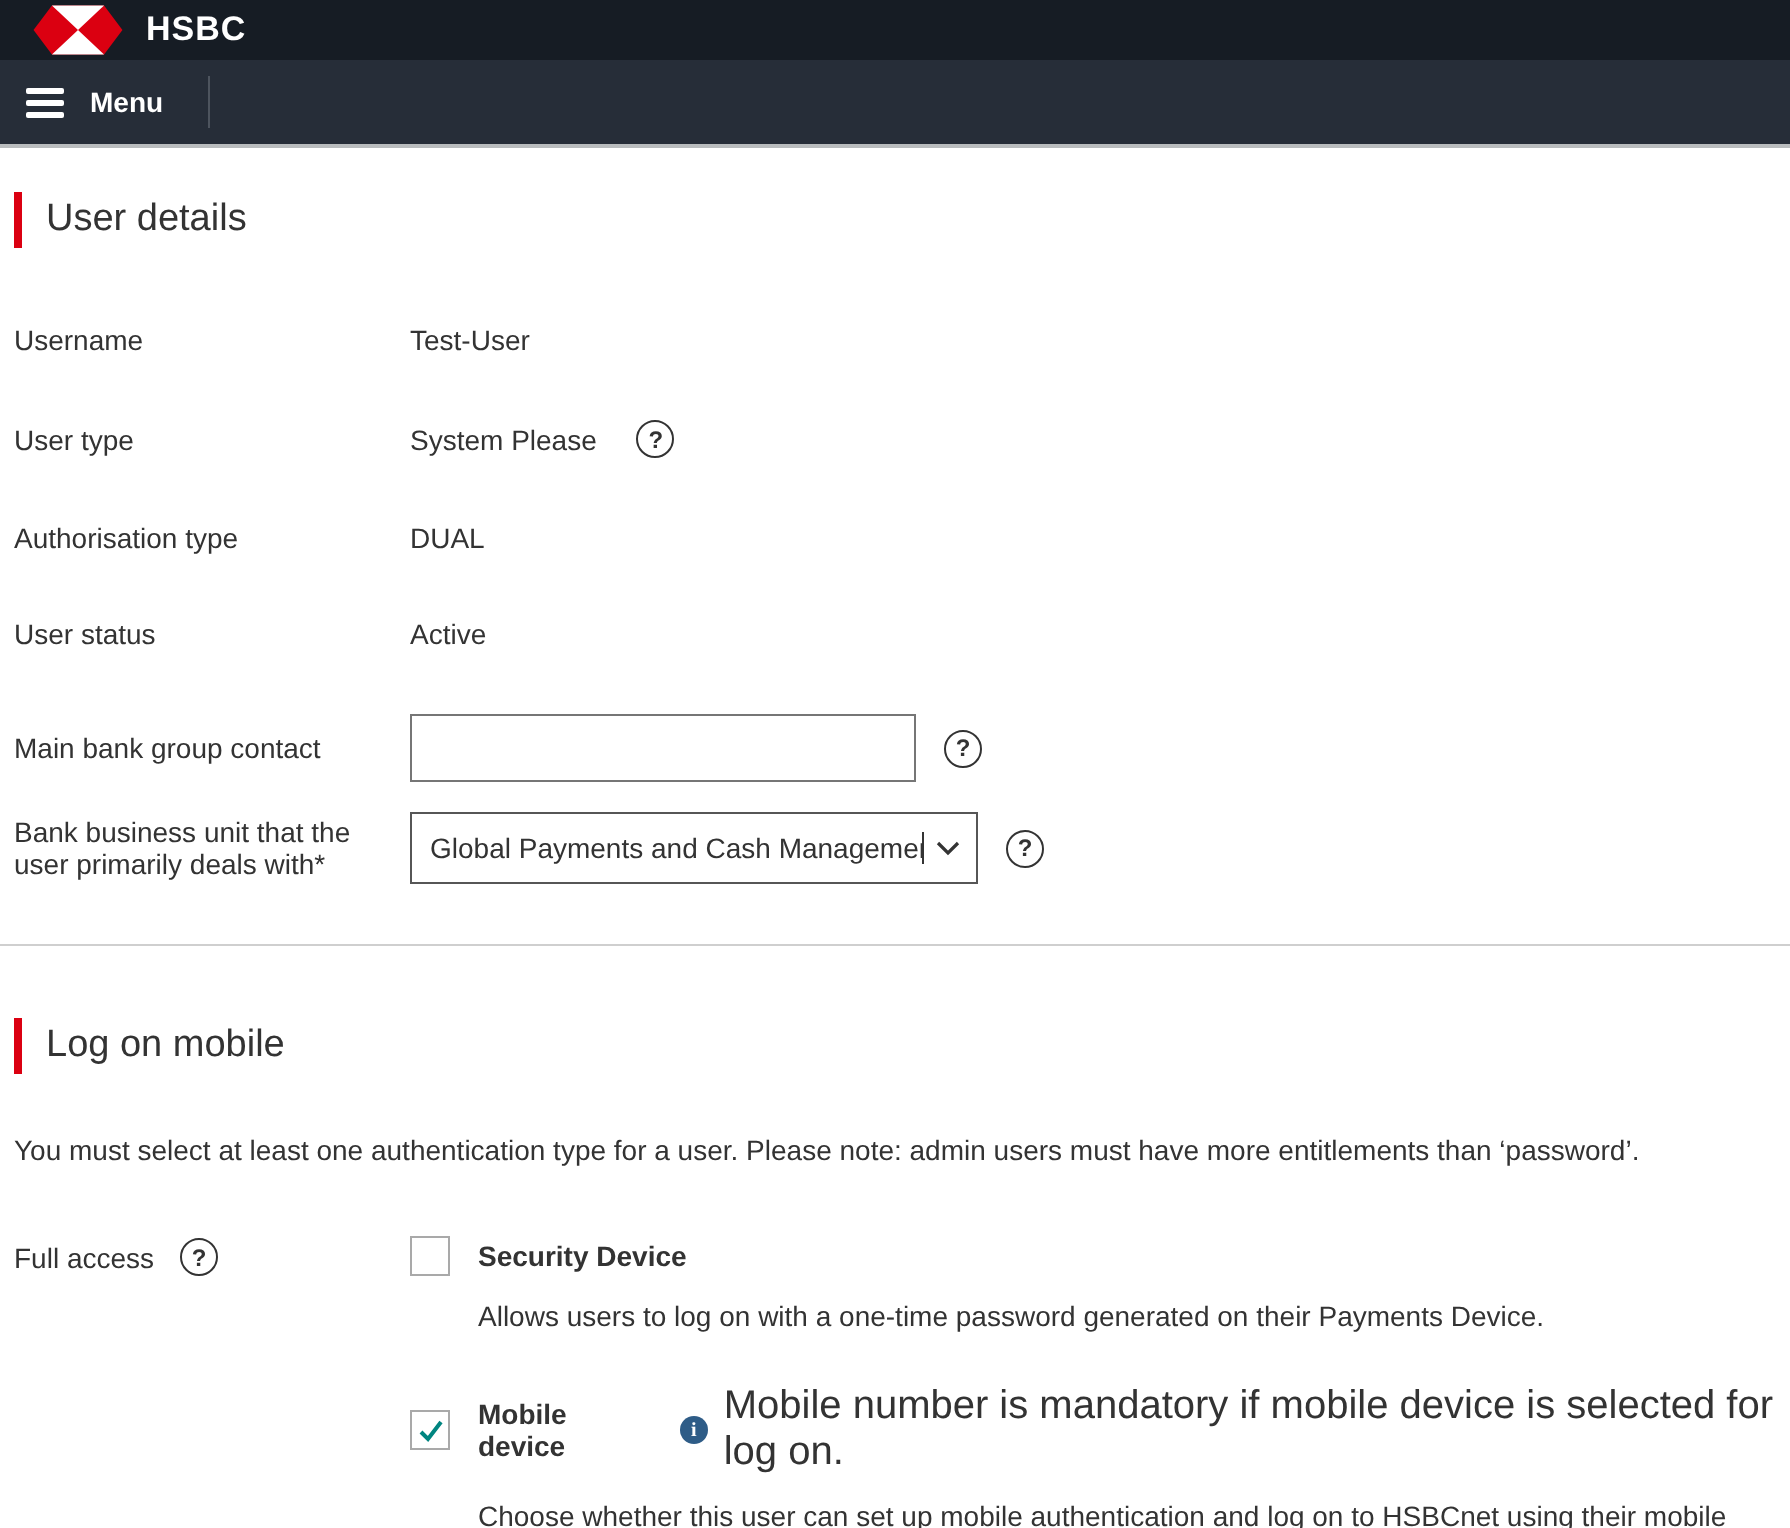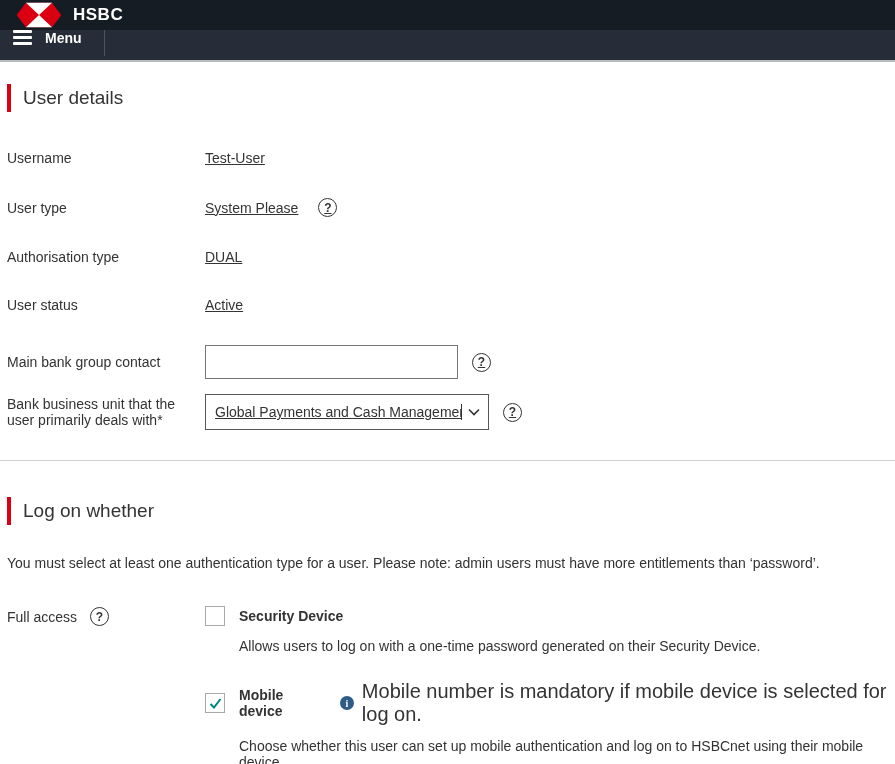--- a/index.html
+++ b/index.html
@@ -19,23 +19,23 @@
     padding-left:16px;
   }
   .logo { width:46px; height:28px; display:block; }
   .brand {
     color:#ffffff; font-size:17px; font-weight:bold;
     letter-spacing:0.5px; margin-left:11px;
   }
 
   
   .menubar {
-    height:32px; background:#262d38;
+    height:44px; background:#262d38;
     border-bottom:2px solid #b9bcbe;
-    display:flex; align-items:flex-start;
+    display:flex; align-items:center;
     padding-left:13px;
   }
   .hamburger { width:19px; display:flex; flex-direction:column; gap:3px; cursor:pointer; }
   .hamburger div { height:3px; background:#ffffff; border-radius:1px; }
   .menu-label { color:#ffffff; font-size:14px; font-weight:bold; margin-left:13px; }
   .menu-divider { width:1px; height:26px; background:#4d545e; margin-left:22px; }
 
   
   .content { padding:0 7px; }
 
@@ -45,21 +45,21 @@
 
   .st-user { padding-top:22px; }
   .st-logon { padding-top:36px; }
 
   .rows { margin-top:38px; }
   .row {
     display:grid; grid-template-columns:198px 1fr;
     align-items:center; margin-bottom:32px;
   }
   .row .lbl { font-size:14px; color:#333; line-height:1.15; }
-  .row .val { font-size:14px; color:#333; display:flex; align-items:center;text-decoration:underline; }
+  .row .val { font-size:14px; color:#333; display:flex; align-items:center; }
   .val-text { margin-right:14px; }
 
   .row-input { margin-top:24px; margin-bottom:0; }
   .row-select { margin-top:15px; margin-bottom:0; }
 
   .text-input {
     width:253px; height:34px;
     border:1px solid #767676; background:#fff;
     font-size:14px; padding:0 8px; color:#333;
     outline:none;
@@ -205,42 +205,42 @@
         </span>
       </span>
     </div>
 
   </div>
 
   <div class="divider"></div>
 
   <div class="section-title st-logon">
     <span class="redbar"></span>
-    <h2>Log on whether</h2>
+    <h2>Log on mobile</h2>
   </div>
 
   <p class="instruction">You must select at least one authentication type for a user. Please note: admin users must have more entitlements than ‘password’.</p>
 
   <div class="logon-grid">
 
     <div class="full-access">
       <span class="fa-lbl">Full access</span>
       <span class="help">
         <span>?</span>
       </span>
     </div>
 
     <div class="options">
 
       <div class="option">
         <div class="opt-head">
           <span class="checkbox"></span>
           <span class="opt-label">Security Device</span>
         </div>
-        <p class="opt-desc">Allows users to log on with a one-time password generated on their Security Device.</p>
+        <p class="opt-desc">Allows users to log on with a one-time password generated on their Payments Device.</p>
       </div>
 
       <div class="option">
         <div class="opt-head">
           <span class="checkbox">
             <svg width="13" height="13" viewBox="0 0 13 13">
               <polyline points="1.5,7 5,10.5 11.5,2" fill="none" stroke="#008580" stroke-width="2"></polyline>
             </svg>
           </span>
           <span class="opt-label">Mobile device</span>

